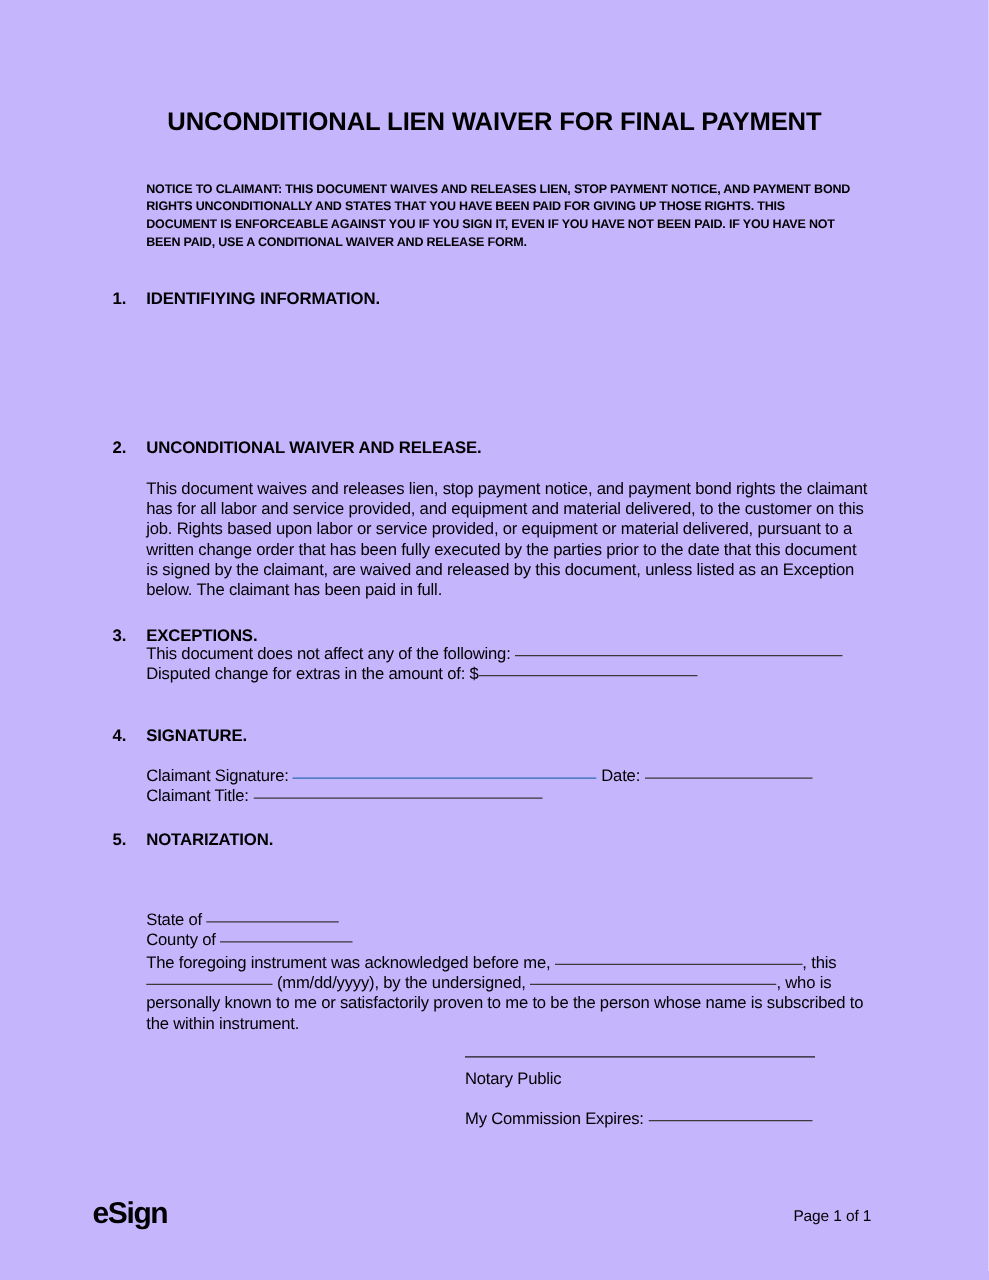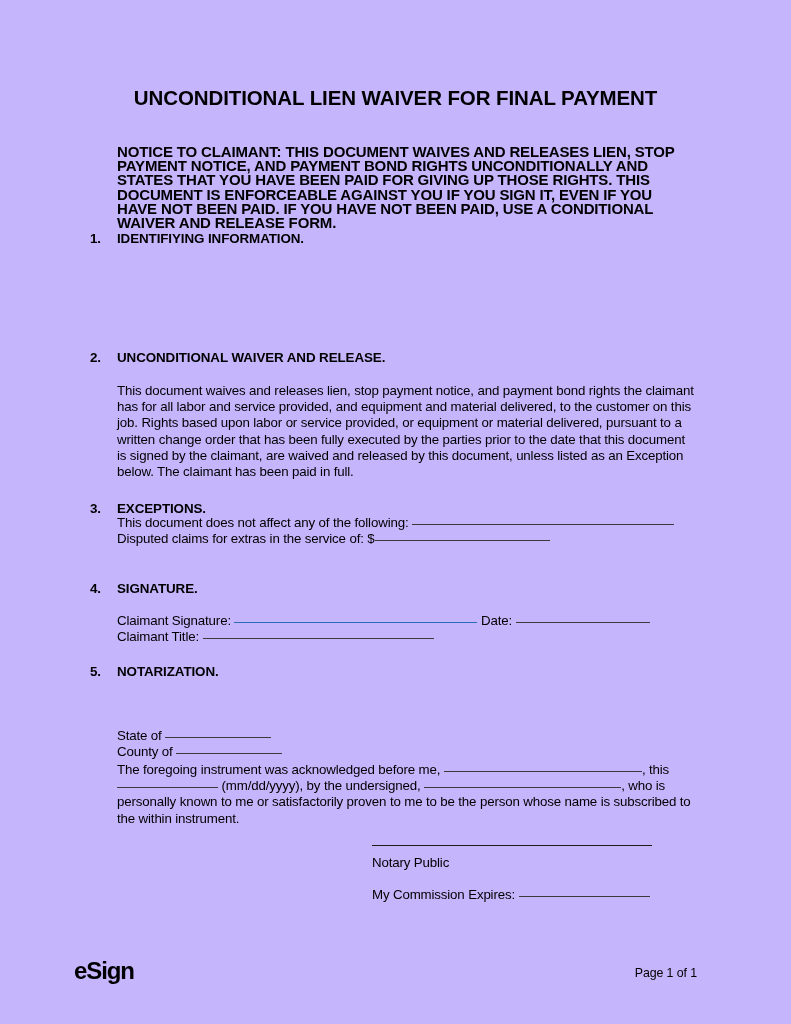--- a/index.html
+++ b/index.html
@@ -35,21 +35,21 @@
     letter-spacing: -0.1px;
     line-height: 1.2;
   }
 
   
   .notice {
     position: absolute;
     top: 145px;
     left: 117px;
     width: 565px;
-    font-size: 15px;
+    font-size: 10px;
     font-weight: bold;
     line-height: 14.2px;
     letter-spacing: -0.15px;
   }
 
   
   .section-head {
     position: absolute;
     left: 90px;
     width: 620px;
@@ -155,21 +155,21 @@
   <div class="section-head" style="top:501px;">
     <span class="num">3.</span><span>EXCEPTIONS.</span>
   </div>
 
   <div class="body-block" style="top:515px;">
     <div class="fieldrow">
       <span>This document does not affect any of the following:</span>
       <span class="rule" style="width:262px;"></span>
     </div>
     <div class="fieldrow">
-      <span>Disputed claims for extras in the service of: $</span><span class="rule" style="width:175px;"></span>
+      <span>Disputed change for extras in the amount of: $</span><span class="rule" style="width:175px;"></span>
     </div>
   </div>
 
   <div class="section-head" style="top:581px;">
     <span class="num">4.</span><span>SIGNATURE.</span>
   </div>
 
   <div class="body-block" style="top:613px;">
     <div class="fieldrow">
       <span>Claimant Signature:</span>

